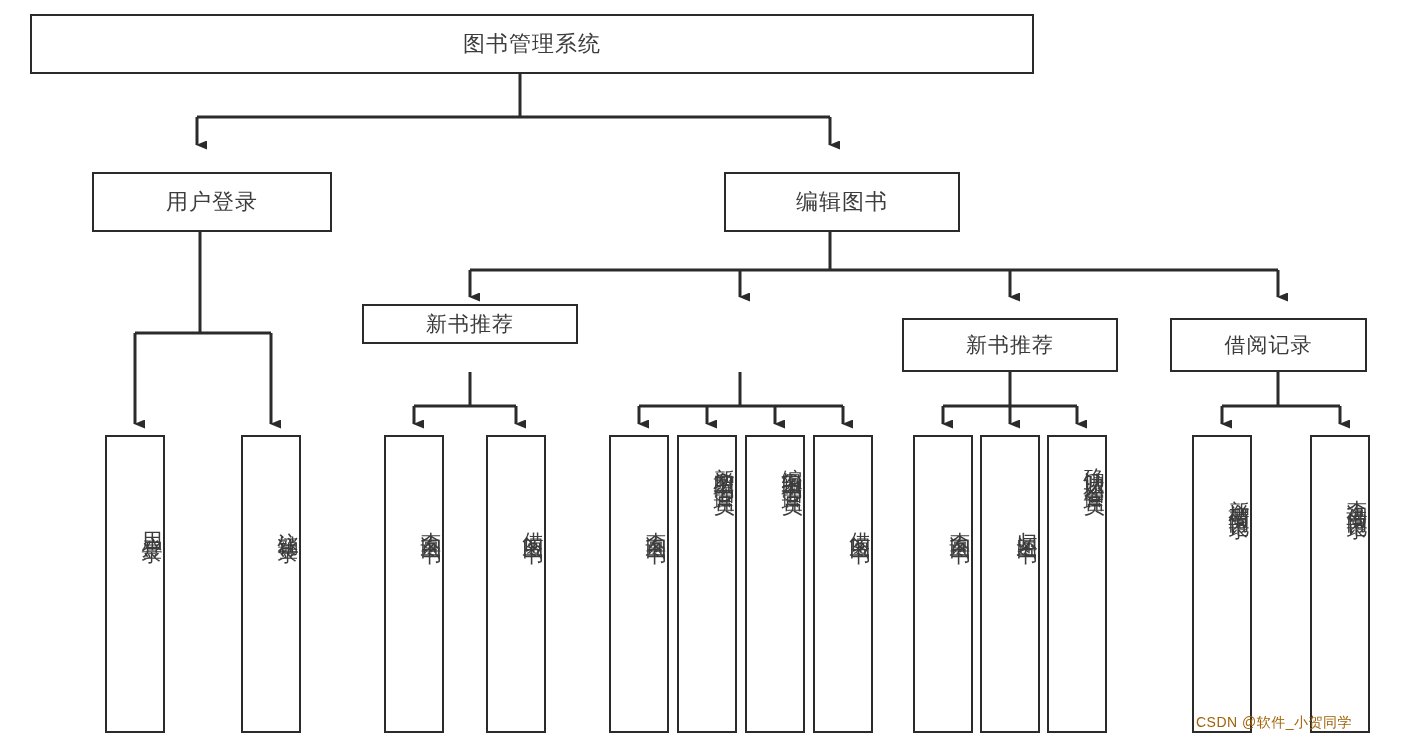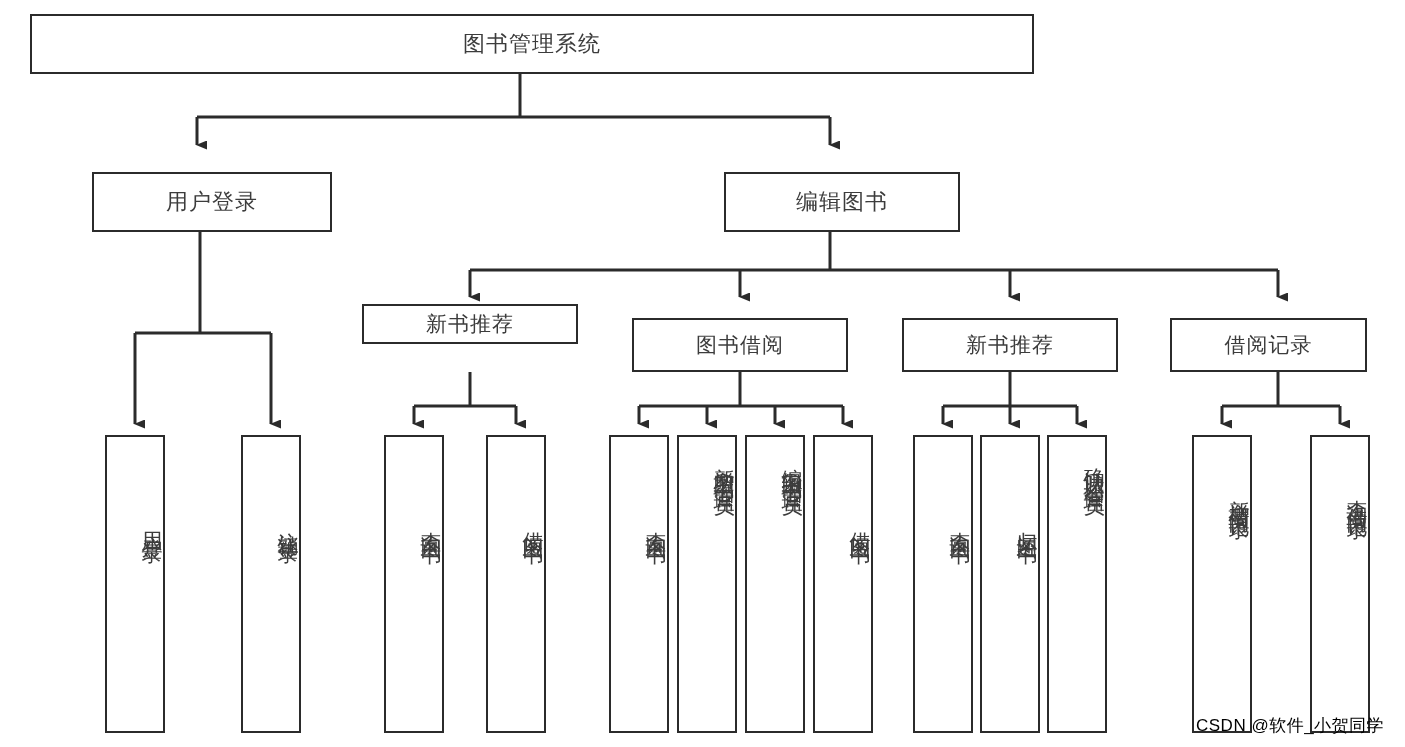--- a/index.html
+++ b/index.html
@@ -56,22 +56,22 @@
     justify-content: flex-start;
     padding-top: 78px;
   }
   .node.leaf.mid-label {
     padding-top: 46px;
   }
   .watermark {
     position: absolute;
     left: 1196px;
     top: 714px;
-    font-size: 17px;
-    color: #000000;
+    font-size: 14px;
+    color: #a16207;
     white-space: nowrap;
     z-index: 3;
     letter-spacing: 0.5px;
   }
 </style>
 </head>
 <body>
 
 <div id="canvas">
 
@@ -124,21 +124,20 @@
       <path d="M 1340 406 L 1340 424" marker-end="url(#arrowhead)"></path>
     </g>
   </svg>
 
   <div class="node top-level" style="left:18px; top:14px; width:1004px; height:60px;">图书管理系统</div>
 
   <div class="node top-level" style="left:80px; top:172px; width:240px; height:60px;">用户登录</div>
   <div class="node top-level" style="left:712px; top:172px; width:236px; height:60px;">编辑图书</div>
 
   <div class="node" style="left:362px; top:304px; width:216px; height:40px;">新书推荐</div>
-  <div class="node" style="left:632px; top:318px; width:216px; height:54px;">图书借阅</div>
   <div class="node" style="left:902px; top:318px; width:216px; height:54px;">新书推荐</div>
   <div class="node" style="left:1170px; top:318px; width:197px; height:54px;">借阅记录</div>
 
   <div class="node leaf short-label" style="left:105px; top:435px; width:60px; height:298px;">用户登录</div>
   <div class="node leaf short-label" style="left:241px; top:435px; width:60px; height:298px;">注销登录</div>
 
   <div class="node leaf short-label" style="left:384px; top:435px; width:60px; height:298px;">查询图书</div>
   <div class="node leaf short-label" style="left:486px; top:435px; width:60px; height:298px;">借阅图书</div>
 
   <div class="node leaf short-label" style="left:609px; top:435px; width:60px; height:298px;">查询图书</div>

